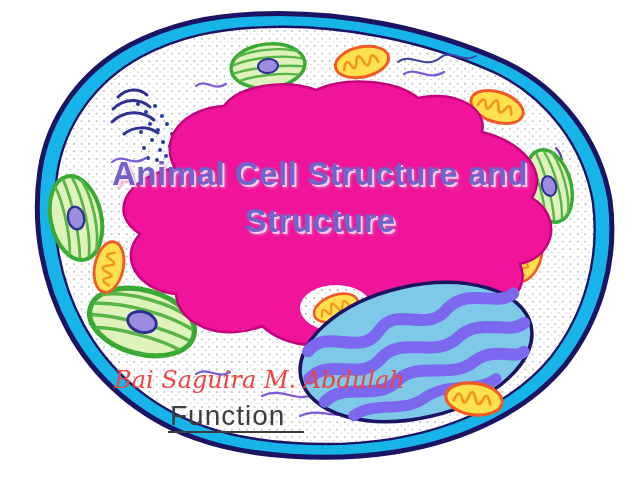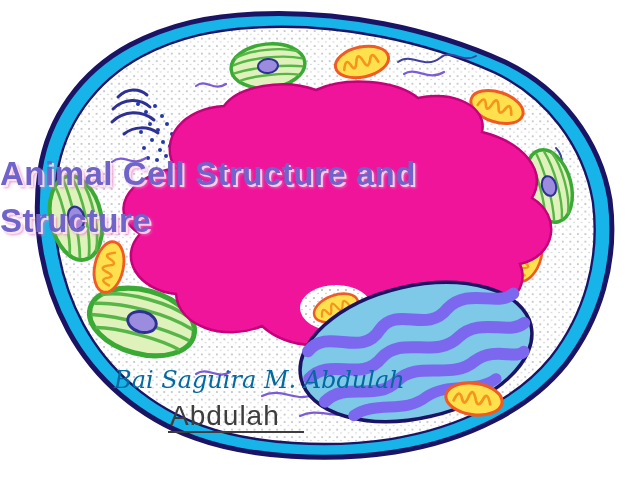--- a/index.html
+++ b/index.html
@@ -2,28 +2,28 @@
 <html><head>
 <meta charset="utf-8">
 <style>
   html,body{margin:0;padding:0;background:#fff;}
   .slide{
     position:relative;width:640px;height:480px;background:#fff;overflow:hidden;
     font-family:"Liberation Sans",sans-serif;
   }
   .cell-svg{position:absolute;left:0;top:0;}
   .title{
-    position:absolute;left:0;top:150px;width:100%;text-align:left;
+    position:absolute;left:0;top:150px;width:100%;text-align:center;
     font-weight:bold;font-size:33px;line-height:47px;color:#7063C9;letter-spacing:.5px;
     text-shadow:2px 2px 0 rgba(255,255,255,.7), 3px 3px 3px rgba(230,120,190,.8);
   }
   .author{
     position:absolute;left:114px;top:366px;
     font-family:"DejaVu Serif","Liberation Serif",serif;font-style:italic;
-    font-size:24px;color:#0369a1;
+    font-size:24px;color:#ef4444;
   }
   .role{
     position:absolute;left:170px;top:400px;font-size:28px;color:#3d3d3d;letter-spacing:1px;
   }
   .role-line{position:absolute;left:168px;top:431px;width:136px;height:2px;background:#3d3d3d;}
 </style>
 </head>
 <body>
 
 <div class="slide">
@@ -122,16 +122,16 @@
 
     <use href="#mito" transform="translate(474,399) rotate(8) scale(1.05)"></use>
   </svg>
 
   <div class="title">
     <div>Animal Cell Structure and</div>
     <div>Structure</div>
   </div>
 
   <div class="author">Bai Saguira M. Abdulah</div>
-  <div class="role">Abdulah</div>
+  <div class="role">Function</div>
   <div class="role-line"></div>
 
 </div>
 
 </body></html>

